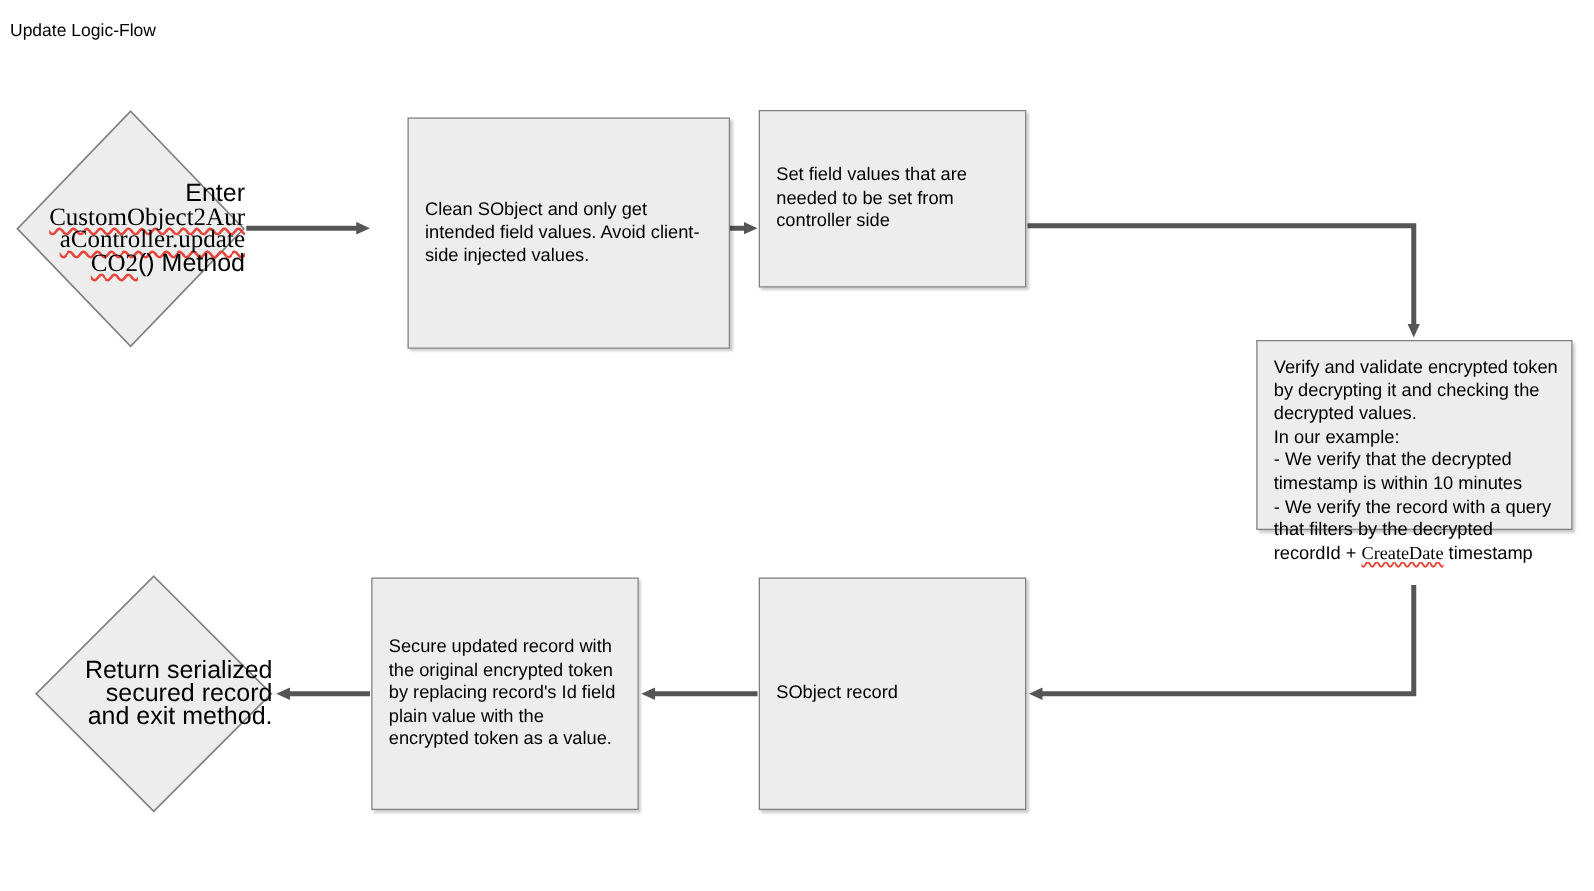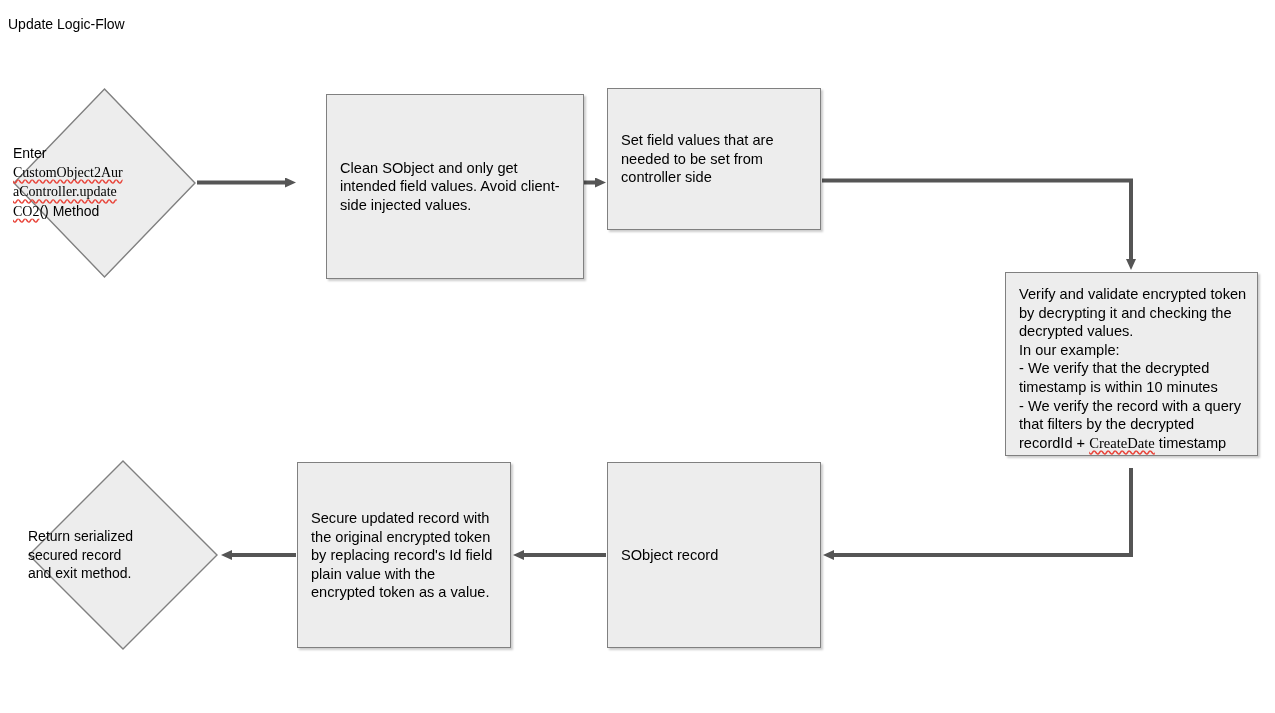--- a/index.html
+++ b/index.html
@@ -67,26 +67,26 @@
     position: absolute;
   }
   .diamond-wrap svg {
     position: absolute;
     left: 0;
     top: 0;
     overflow: visible;
   }
   .diamond-wrap .node-text {
     position: absolute;
-    left: 0;
+    left: 16px;
     right: 0;
     top: 50%;
     transform: translateY(-50%);
-    text-align: left;
-    font-size: 14px;
+    text-align: right;
+    font-size: 20px;
     line-height: 18.6px;
     white-space: pre-line;
   }
 
   
   .sp {
     text-decoration: underline wavy #e8443a;
     text-decoration-skip-ink: none;
     -webkit-text-decoration: underline wavy #e8443a;
     text-underline-offset: 2px;
@@ -143,21 +143,21 @@
   </div>
 
   <div class="node rect-node" style="left:297px; top:94px; width:258px; height:185px;margin-left:29px;">
     <div class="node-text">Clean SObject and only get intended field values. Avoid client-side injected values.</div>
   </div>
 
   <div class="node rect-node" style="left:607px; top:88px; width:214px; height:142px;padding-left:32px;">
     <div class="node-text">Set field values that are needed to be set from controller side</div>
   </div>
 
-  <div class="node rect-node text-top" style="left:1005px; top:272px; width:253px; height:184px;">
+  <div class="node rect-node text-top" style="left:1005px; top:272px; width:253px; height:152px;">
     <div class="node-text">Verify and validate encrypted token by decrypting it and checking the decrypted values.<br>In our example:<br>- We verify that the decrypted timestamp is within 10 minutes<br>- We verify the record with a query that filters by the decrypted recordId + <span class="sp">CreateDate</span> timestamp</div>
   </div>
 
   <div class="node rect-node" style="left:607px; top:462px; width:214px; height:186px;">
     <div class="node-text">SObject record</div>
   </div>
 
   <div class="node rect-node" style="left:297px; top:462px; width:214px; height:186px;">
     <div class="node-text">Secure updated record with the original encrypted token by replacing record's Id field plain value with the encrypted token as a value.</div>
   </div>

